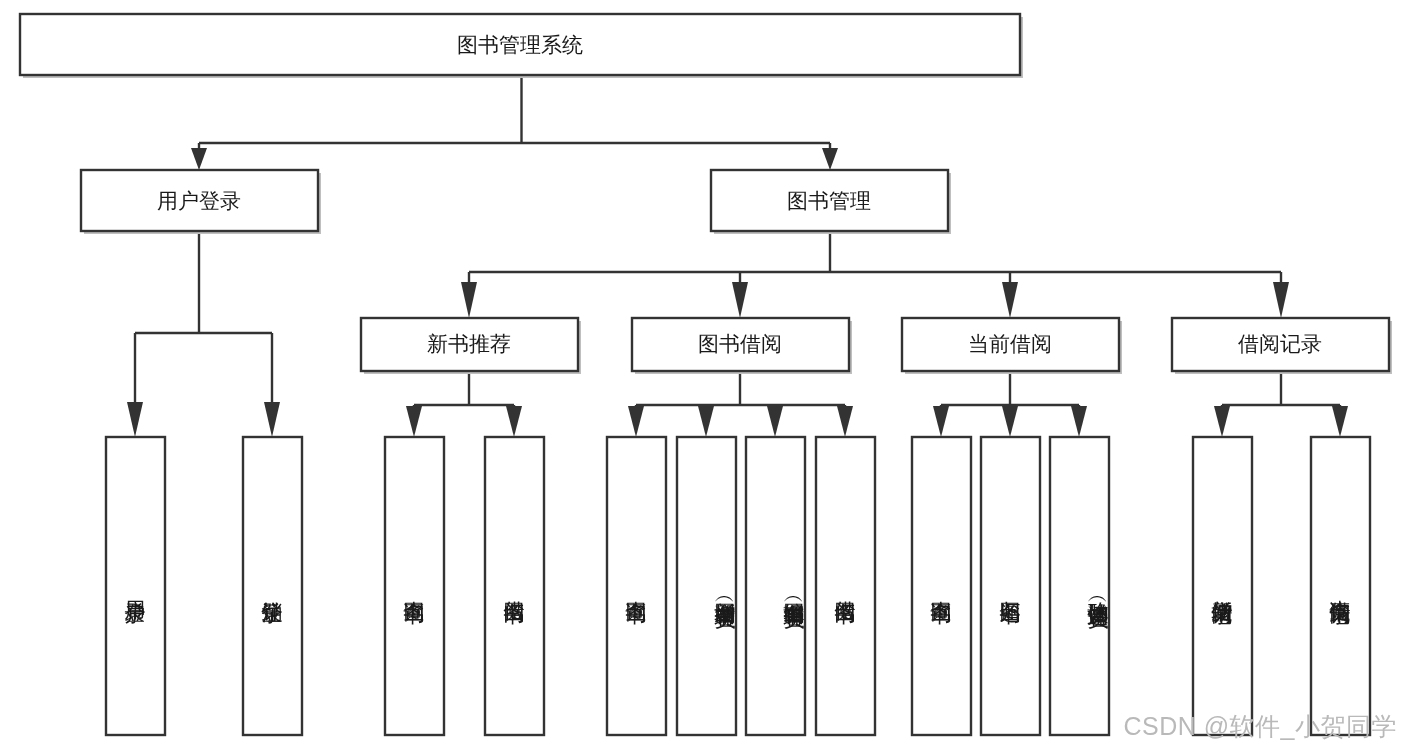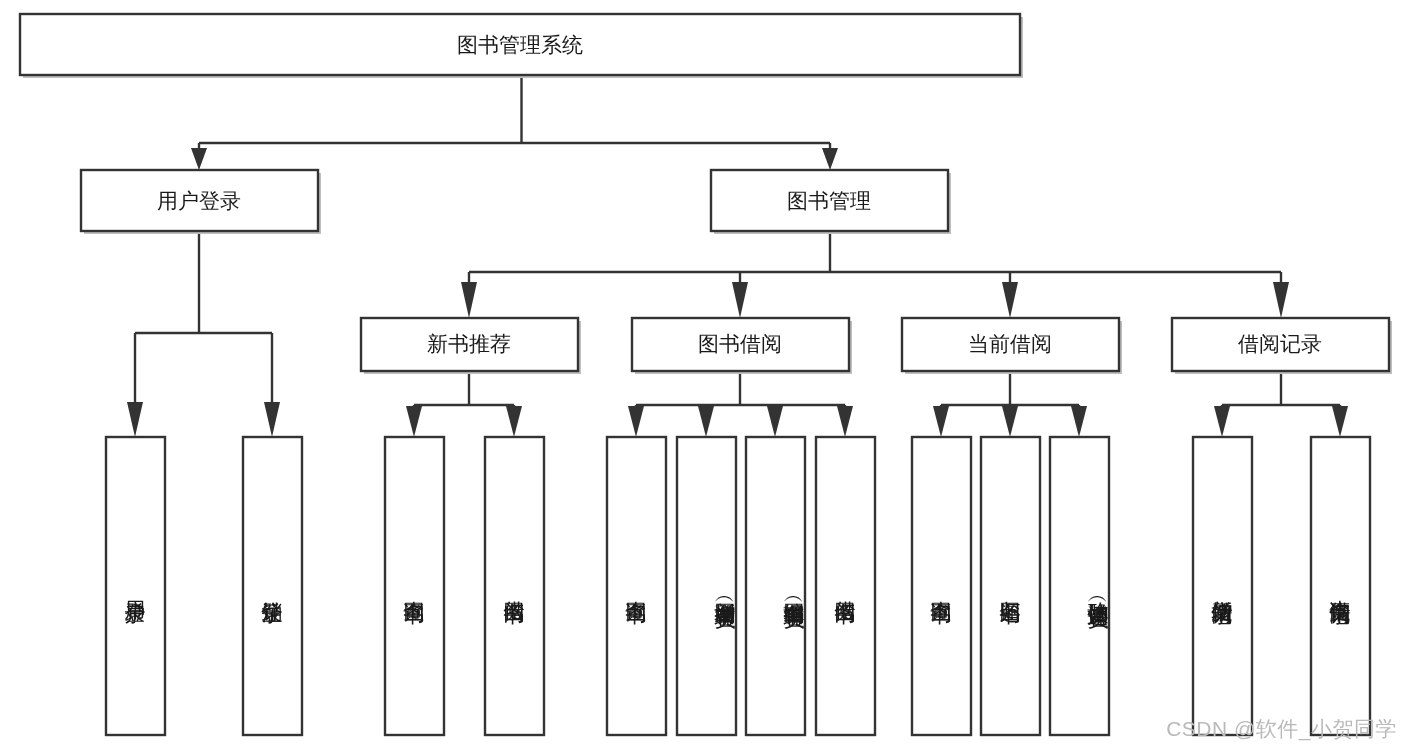--- a/index.html
+++ b/index.html
@@ -64,21 +64,21 @@
     color: #1a1a1a;
     letter-spacing: 1px;
     pointer-events: none;
     white-space: nowrap;
   }
   .watermark {
     position: absolute;
     right: 8px;
     bottom: 4px;
     font-family: "Liberation Sans", "DejaVu Sans", sans-serif;
-    font-size: 21px;
+    font-size: 25px;
     color: #b9b9b9;
     letter-spacing: 0.5px;
     white-space: nowrap;
   }
 </style>
 </head>
 <body>
 
 <div id="diagram-root">
 

